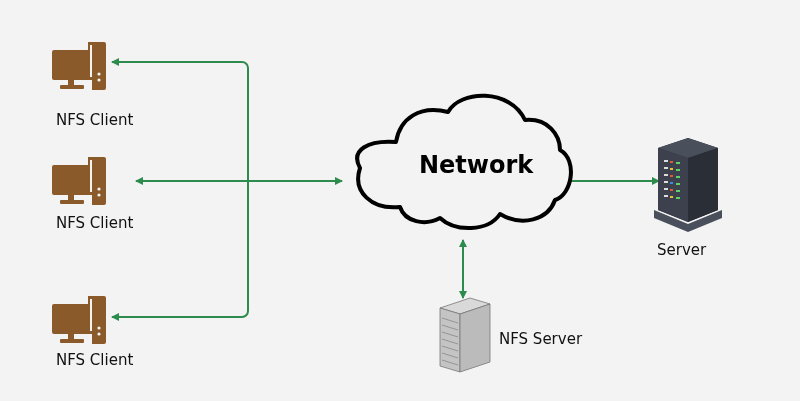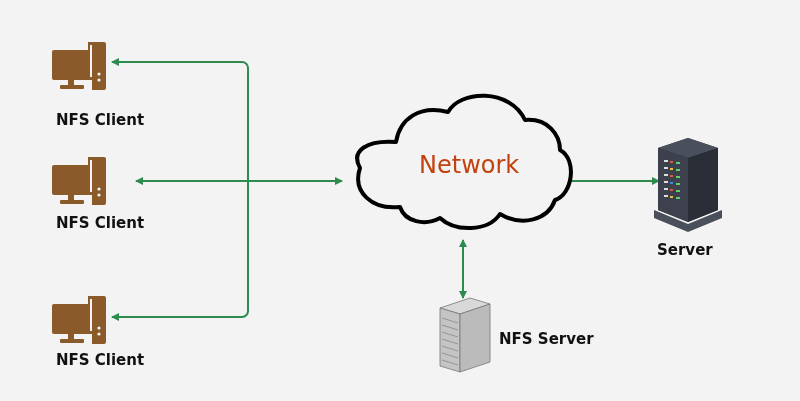--- a/index.html
+++ b/index.html
@@ -1,20 +1,20 @@
 <!DOCTYPE html>
 <html><head>
   <meta charset="utf-8">
   <style>
     html, body { margin: 0; padding: 0; }
     body { width: 800px; height: 401px; background: #f3f3f3; position: relative; overflow: hidden;
            font-family: "DejaVu Sans", sans-serif; }
     #diagram { position: absolute; left: 0; top: 0; }
-    .label { position: absolute; font-weight: bold; color: #111; font-size: 15px; white-space: nowrap; }
-    .net-label { position: absolute; font-weight: normal; color: #c2410c; font-size: 24px; }
+    .label { position: absolute; font-weight: normal; color: #111; font-size: 15px; white-space: nowrap; }
+    .net-label { position: absolute; font-weight: bold; color: #000000; font-size: 24px; }
   </style>
 </head>
 <body>
 
 <svg id="diagram" width="800" height="401" viewBox="0 0 800 401">
   <defs>
     <marker id="arrowhead" markerWidth="8" markerHeight="8" refX="7" refY="4" orient="auto-start-reverse" markerUnits="userSpaceOnUse">
       <path d="M0,0 L8,4 L0,8 Z" fill="#2e8b4e"></path>
     </marker>
     <g id="pc">

